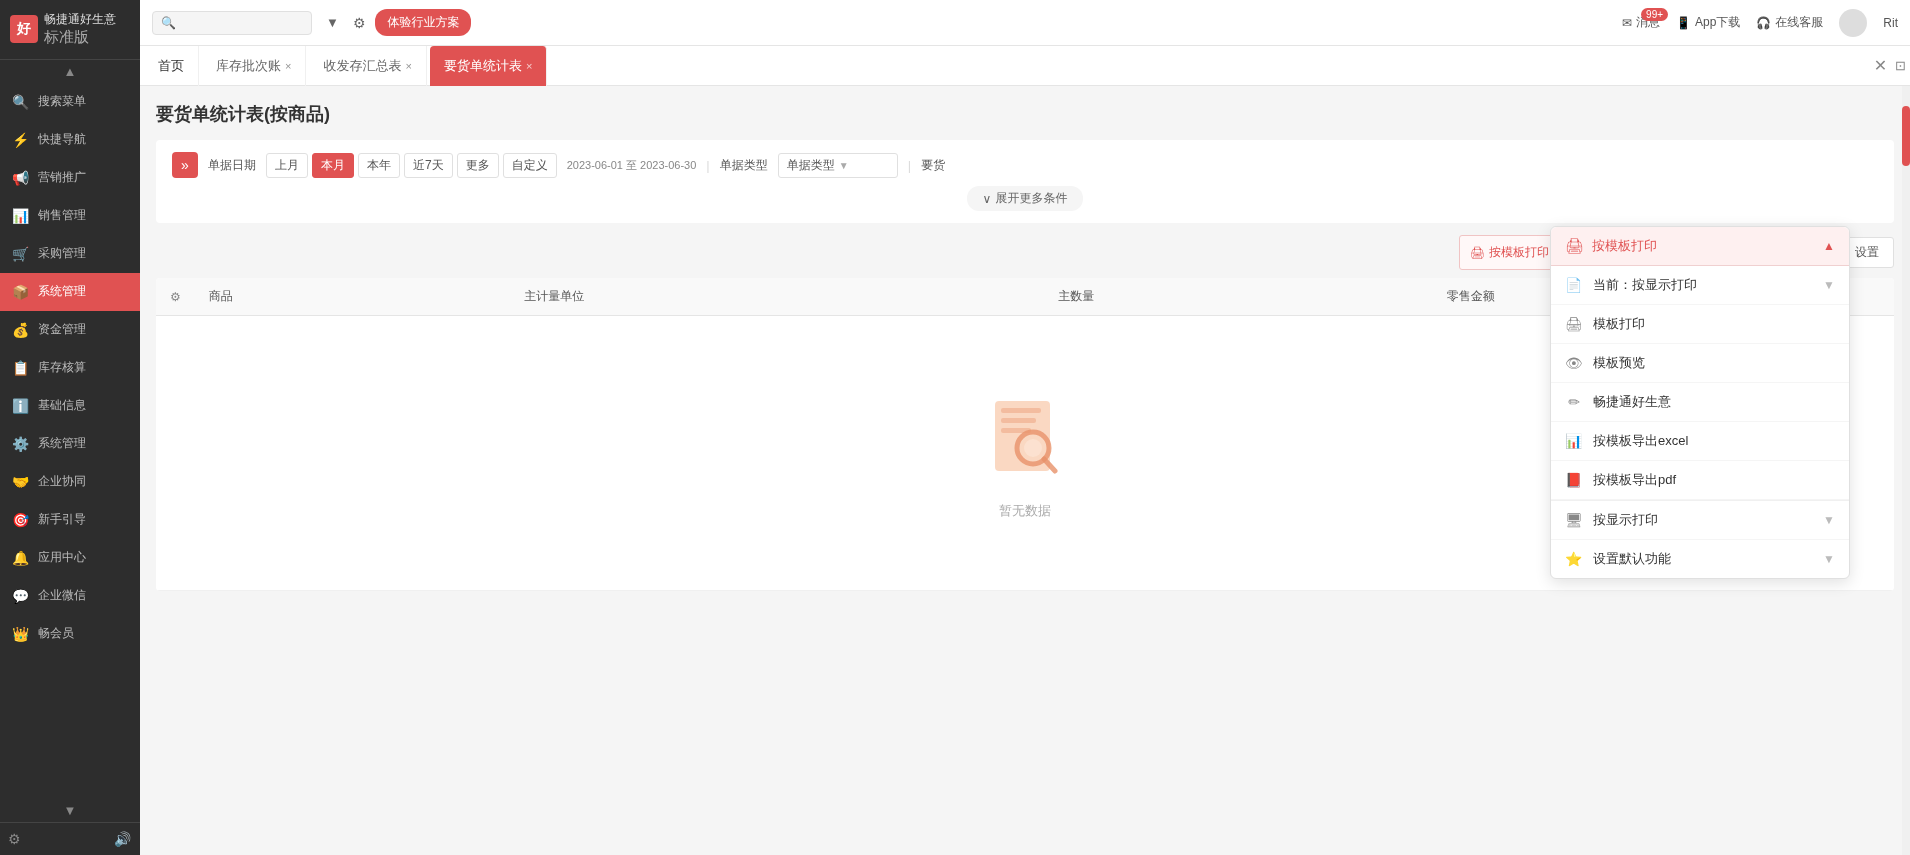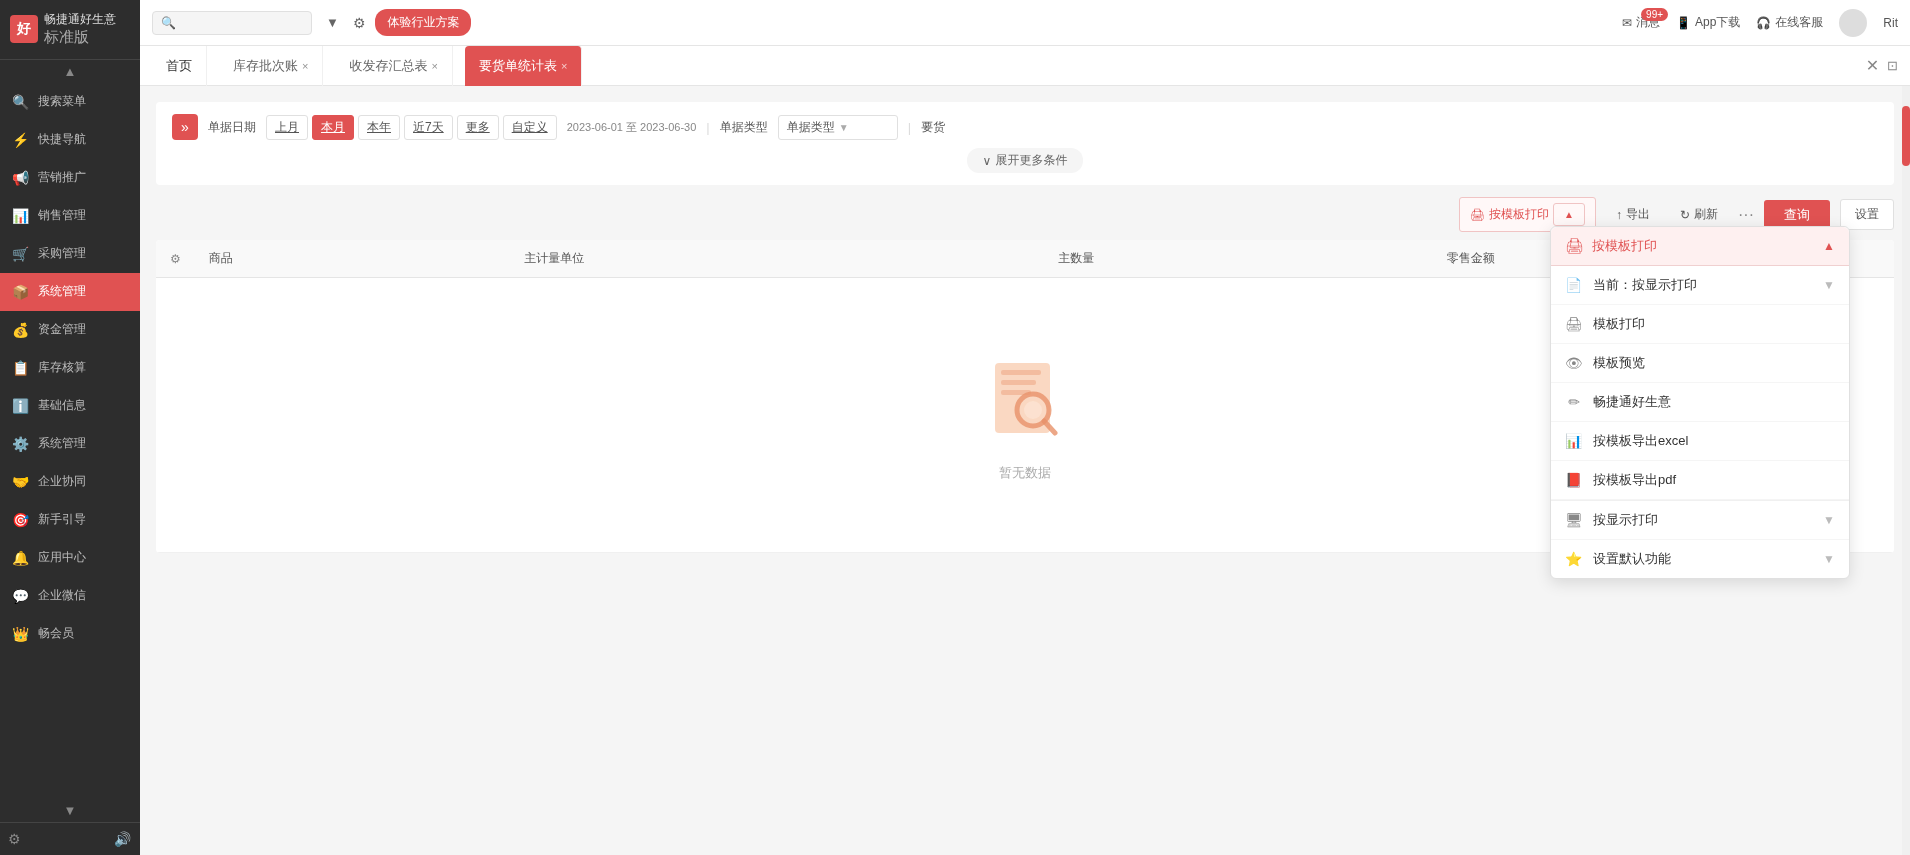--- a/index.html
+++ b/index.html
@@ -34,39 +34,39 @@
     .topbar-spacer { flex: 1; }
     .topbar-right { display: flex; align-items: center; gap: 16px; }
     .topbar-msg { display: flex; align-items: center; gap: 4px; color: #555; font-size: 12px; cursor: pointer; position: relative; }
     .badge { background: #e05252; color: white; border-radius: 8px; padding: 1px 5px; font-size: 10px; position: absolute; top: -6px; right: -8px; }
     .topbar-app { display: flex; align-items: center; gap: 4px; color: #555; font-size: 12px; cursor: pointer; }
     .topbar-service { display: flex; align-items: center; gap: 4px; color: #555; font-size: 12px; cursor: pointer; }
     .topbar-avatar { width: 28px; height: 28px; background: #ddd; border-radius: 50%; cursor: pointer; }
     .topbar-username { color: #555; font-size: 12px; cursor: pointer; text-align: center; }
 
     
-    .tabs-bar { height: 40px; background: #fff; border-bottom: 1px solid #e5e5e5; display: flex; align-items: center; padding: 0 12px; gap: 12px; flex-shrink: 0; position: relative; }
+    .tabs-bar { height: 40px; background: #fff; border-bottom: 1px solid #e5e5e5; display: flex; align-items: center; padding: 0 4px; gap: 3px; flex-shrink: 0; position: relative; }
     .tab { display: flex; align-items: center; gap: 4px; padding: 8px 14px; cursor: pointer; font-size: 13px; color: #666; border-right: 1px solid #f0f0f0; white-space: nowrap; height: 40px; }
     .tab.home { color: #333; font-weight: 500; }
     .tab.active { background: #e05252; color: white; border-radius: 4px 4px 0 0; }
     .tab-close { font-size: 11px; cursor: pointer; color: inherit; opacity: 0.7; }
     .tabs-right { margin-left: auto; display: flex; align-items: center; gap: 8px; }
     .tabs-window-btn { cursor: pointer; color: #888; font-size: 16px; }
 
     
     .page-content { flex: 1; overflow-y: auto; padding: 16px; background: #f5f5f5; position: relative; }
     .page-title { font-size: 18px; font-weight: bold; color: #333; margin-bottom: 14px; }
 
     
     .filter-card { background: #fff; border-radius: 4px; padding: 12px 16px; margin-bottom: 12px; }
     .filter-row { display: flex; align-items: center; gap: 10px; flex-wrap: wrap; }
     .filter-expand-btn { background: #e05252; color: white; border: none; border-radius: 4px; width: 26px; height: 26px; display: flex; align-items: center; justify-content: center; cursor: pointer; font-size: 14px; flex-shrink: 0; }
     .filter-label { color: #555; font-size: 12px; white-space: nowrap; }
     .date-btns { display: flex; align-items: center; gap: 4px; }
-    .date-btn { padding: 3px 8px; border: 1px solid #e0e0e0; border-radius: 3px; background: #fff; font-size: 12px; color: #555; cursor: pointer; text-decoration: underline; }
+    .date-btn { padding: 3px 8px; border: 1px solid #e0e0e0; border-radius: 3px; background: #fff; font-size: 12px; color: #555; cursor: pointer; }
     .date-btn.active { background: #e05252; color: white; border-color: #e05252; }
     .date-range { font-size: 11px; color: #888; }
     .filter-divider { color: #ddd; }
     .filter-select { display: flex; align-items: center; gap: 4px; border: 1px solid #e0e0e0; border-radius: 3px; padding: 3px 8px; background: #fff; cursor: pointer; font-size: 12px; color: #555; min-width: 120px; }
     .filter-select .arrow { color: #aaa; font-size: 10px; }
     .filter-expand-row { display: flex; align-items: center; justify-content: center; margin-top: 8px; }
     .expand-more-btn { display: flex; align-items: center; gap: 4px; color: #666; font-size: 12px; cursor: pointer; padding: 4px 16px; background: #f5f5f5; border-radius: 12px; }
 
     
     .action-bar { display: flex; align-items: center; justify-content: space-between; margin-bottom: 8px; }
@@ -248,20 +248,21 @@
       <span class="tab-close">×</span>
     </div>
     <div class="tabs-right">
       <span class="tabs-window-btn">✕</span>
       <span class="tabs-window-btn" style="font-size:13px;">⊡</span>
     </div>
   </div>
 
   <div class="page-content">
 
+    <div class="page-title">要货单统计表(按商品)</div>
 
     <div class="filter-card">
       <div class="filter-row">
         <button class="filter-expand-btn">»</button>
         <span class="filter-label">单据日期</span>
         <div class="date-btns">
           <button class="date-btn">上月</button>
           <button class="date-btn active">本月</button>
           <button class="date-btn">本年</button>
           <button class="date-btn">近7天</button>

